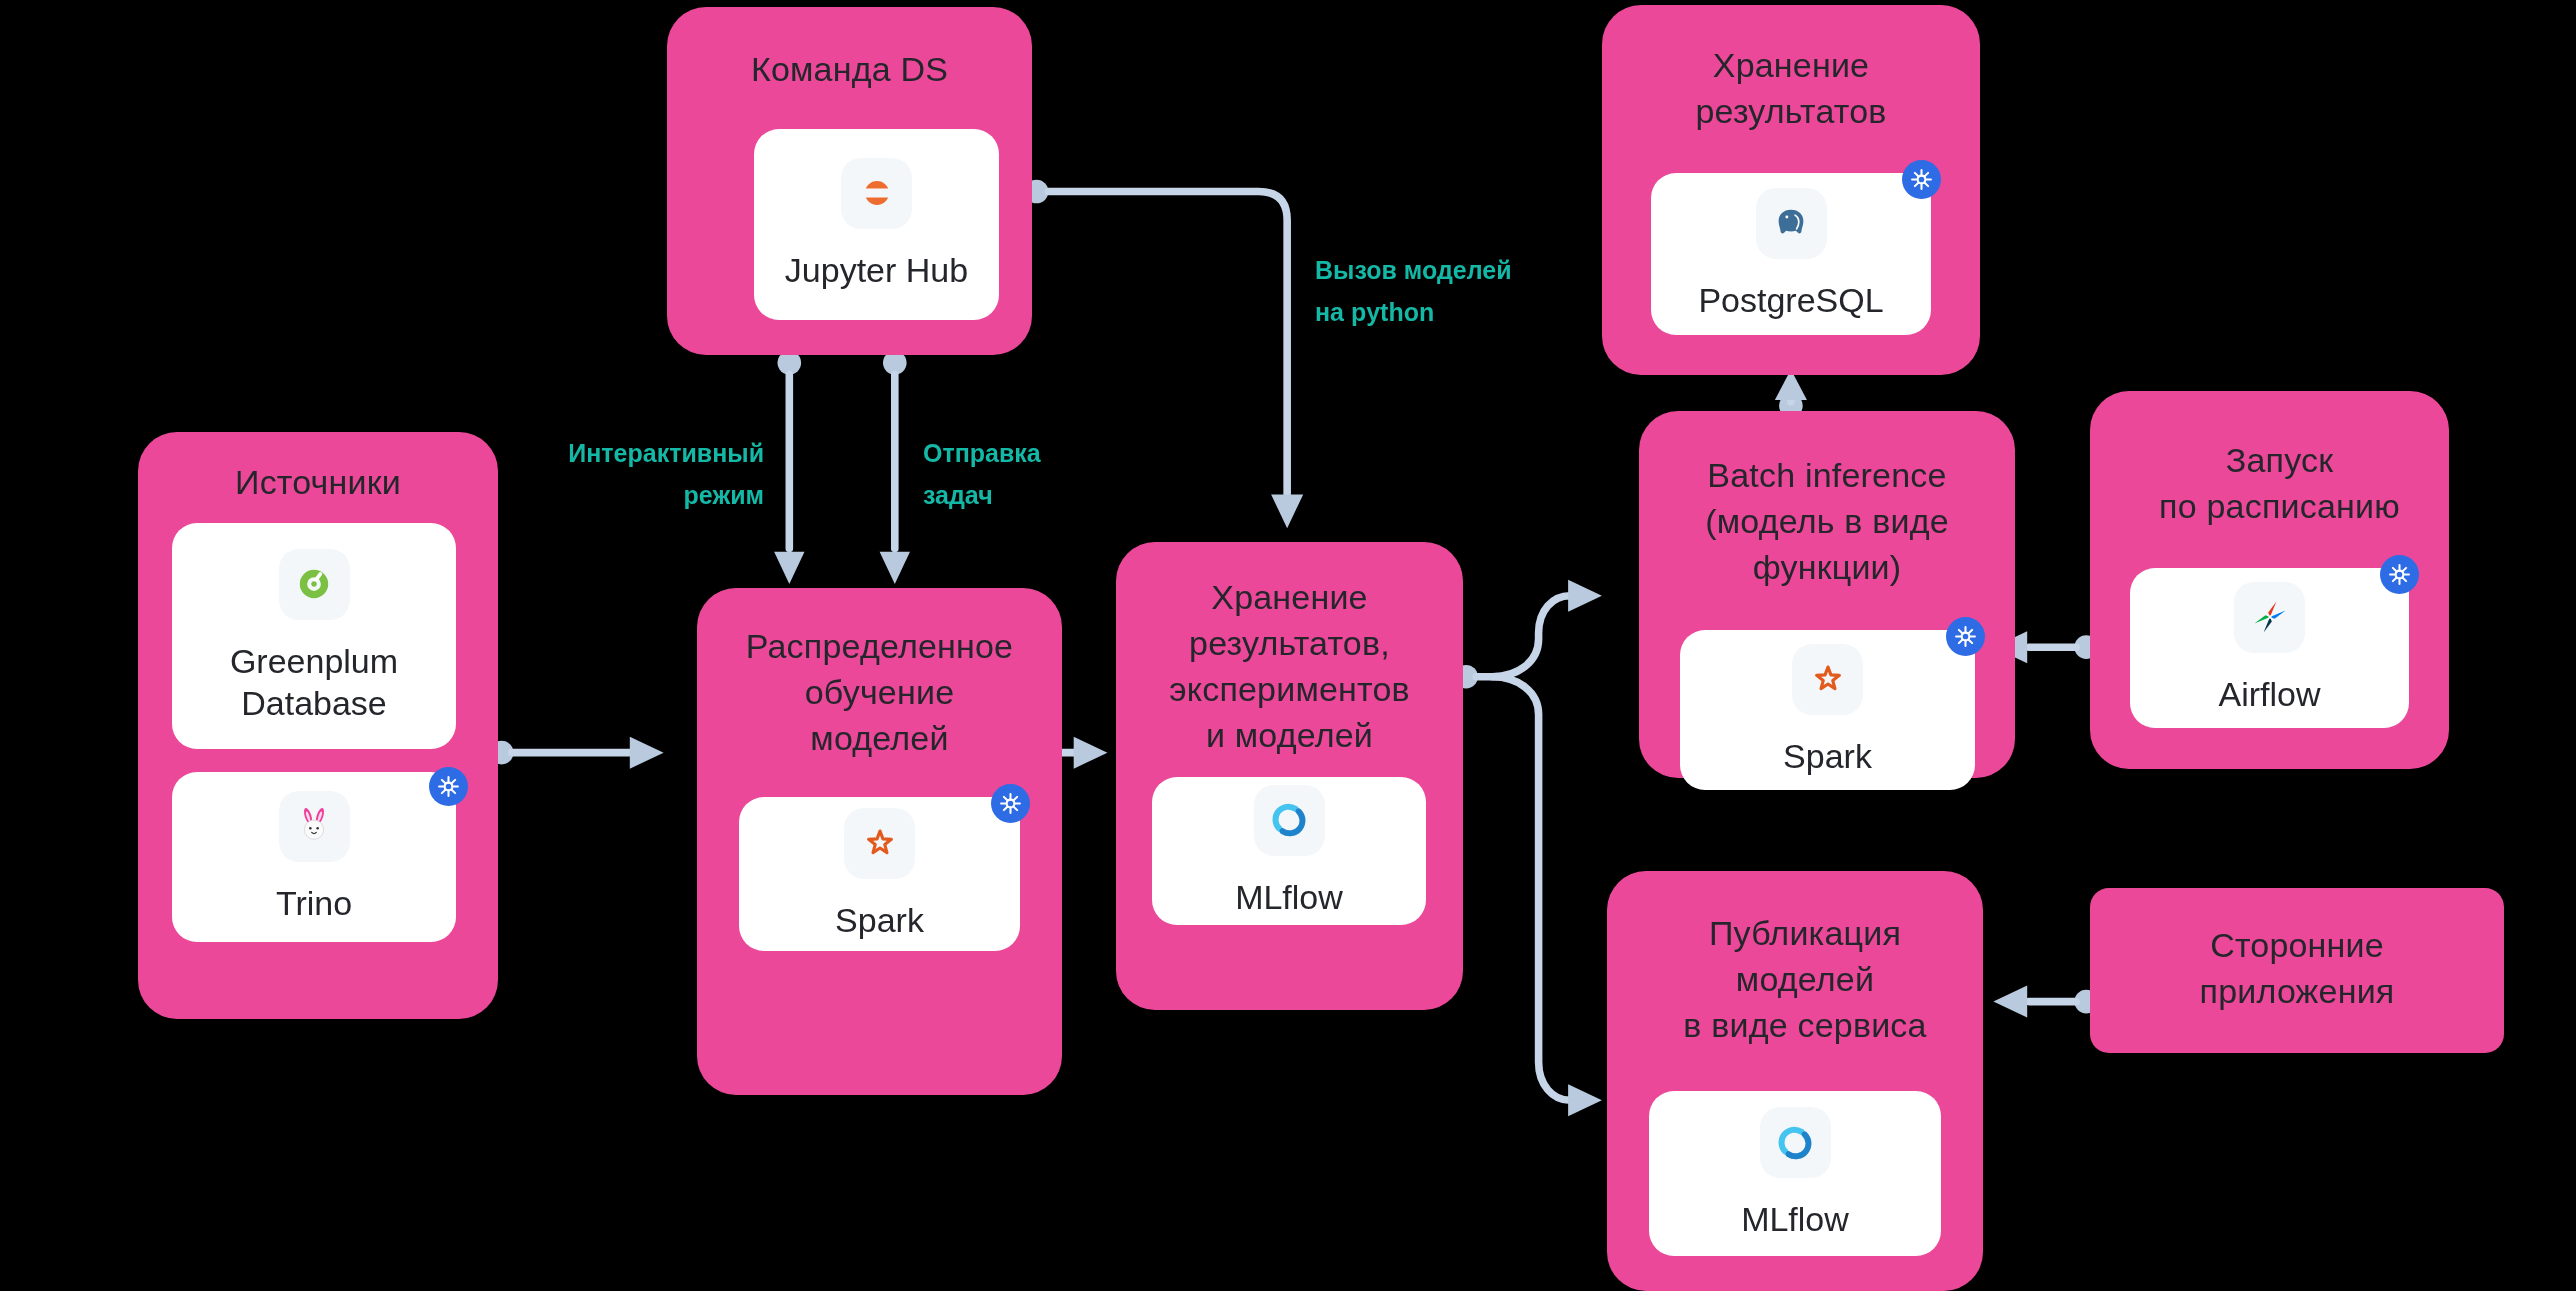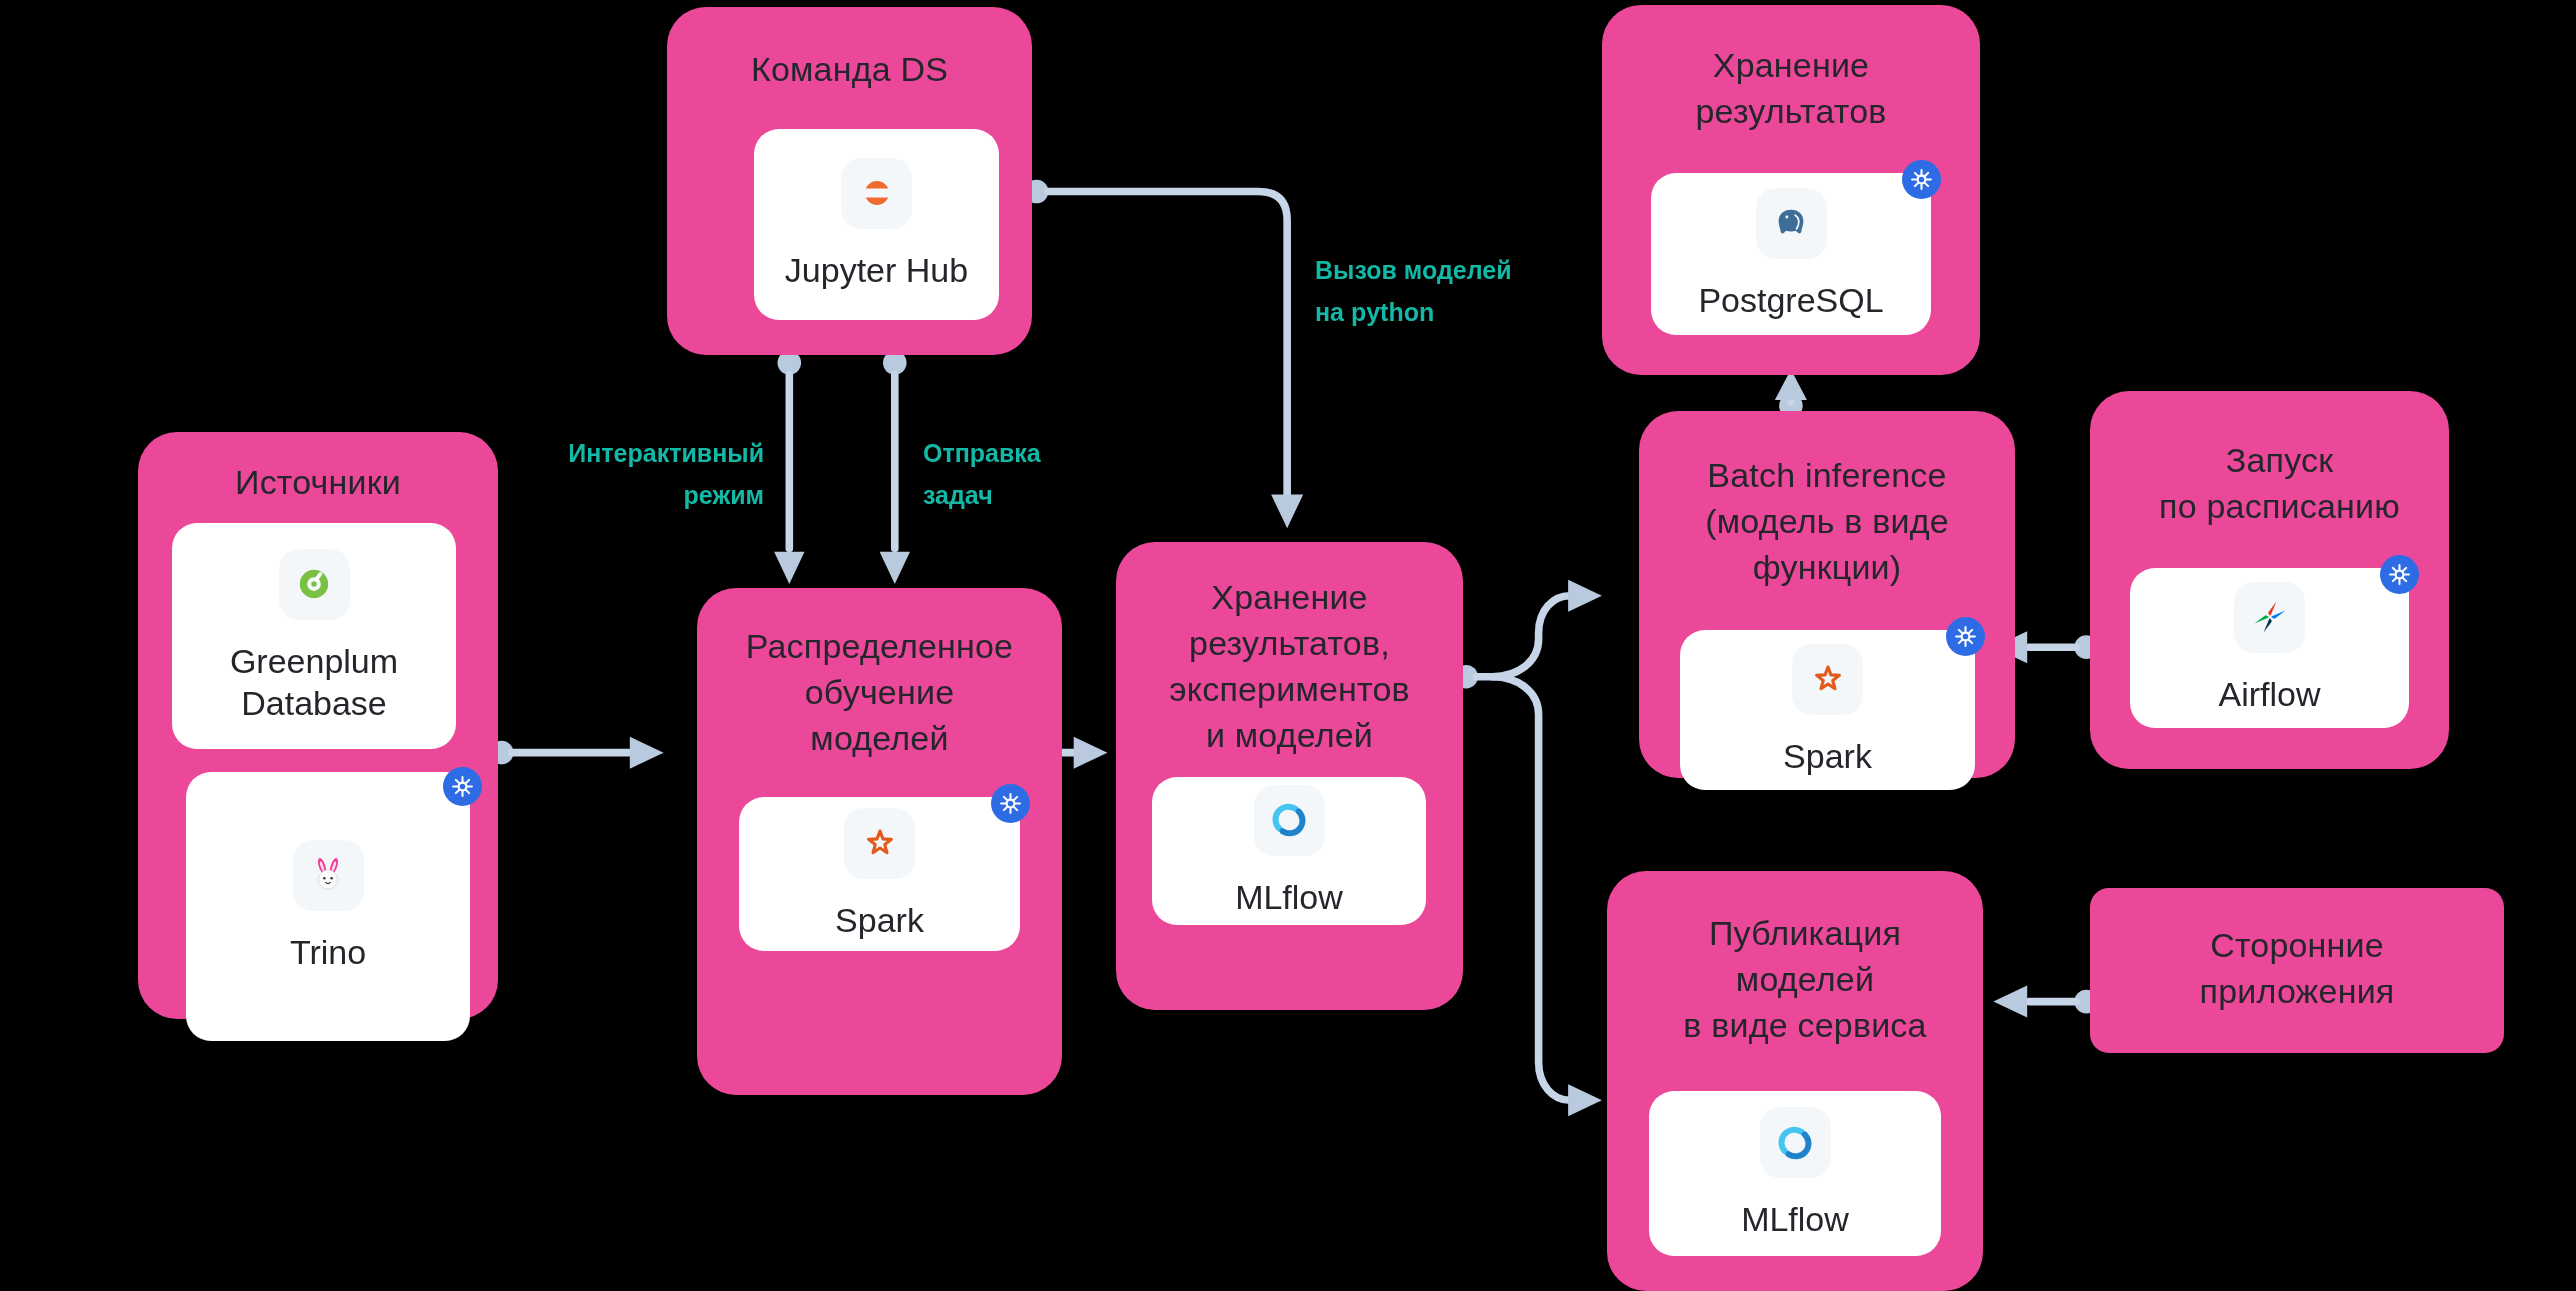--- a/index.html
+++ b/index.html
@@ -105,21 +105,21 @@
       <div class="chip">
         <svg viewBox="0 0 48 48">
           <circle cx="24" cy="24" r="11.5" fill="none" stroke="#7ac143" stroke-width="8"></circle>
           <path d="M31 13 L22 25" stroke="#ffffff" stroke-width="4" stroke-linecap="round" fill="none"></path>
           <circle cx="24" cy="24" r="3" fill="#7ac143"></circle>
         </svg>
       </div>
       <div class="card-label">Greenplum
 Database</div>
     </div>
-    <div class="card" style="left:34px;top:340px;width:284px;height:269px;margin-left:14px;">
+    <div class="card" style="left:34px;top:340px;width:284px;height:170px;">
       <span class="k8s" style="right:-11.8px;top:-5px;">
         <svg viewBox="0 0 24 24">
           <circle cx="12" cy="12" r="3.2" fill="none" stroke="#fff" stroke-width="1.7"></circle>
           <g stroke="#fff" stroke-width="1.7" stroke-linecap="round">
             <line x1="12" y1="8.6" x2="12" y2="4.2"></line>
             <line x1="12" y1="15.4" x2="12" y2="19.8"></line>
             <line x1="8.6" y1="12" x2="4.2" y2="12"></line>
             <line x1="15.4" y1="12" x2="19.8" y2="12"></line>
             <line x1="9.6" y1="9.6" x2="6.5" y2="6.5"></line>
             <line x1="14.4" y1="9.6" x2="17.5" y2="6.5"></line>

